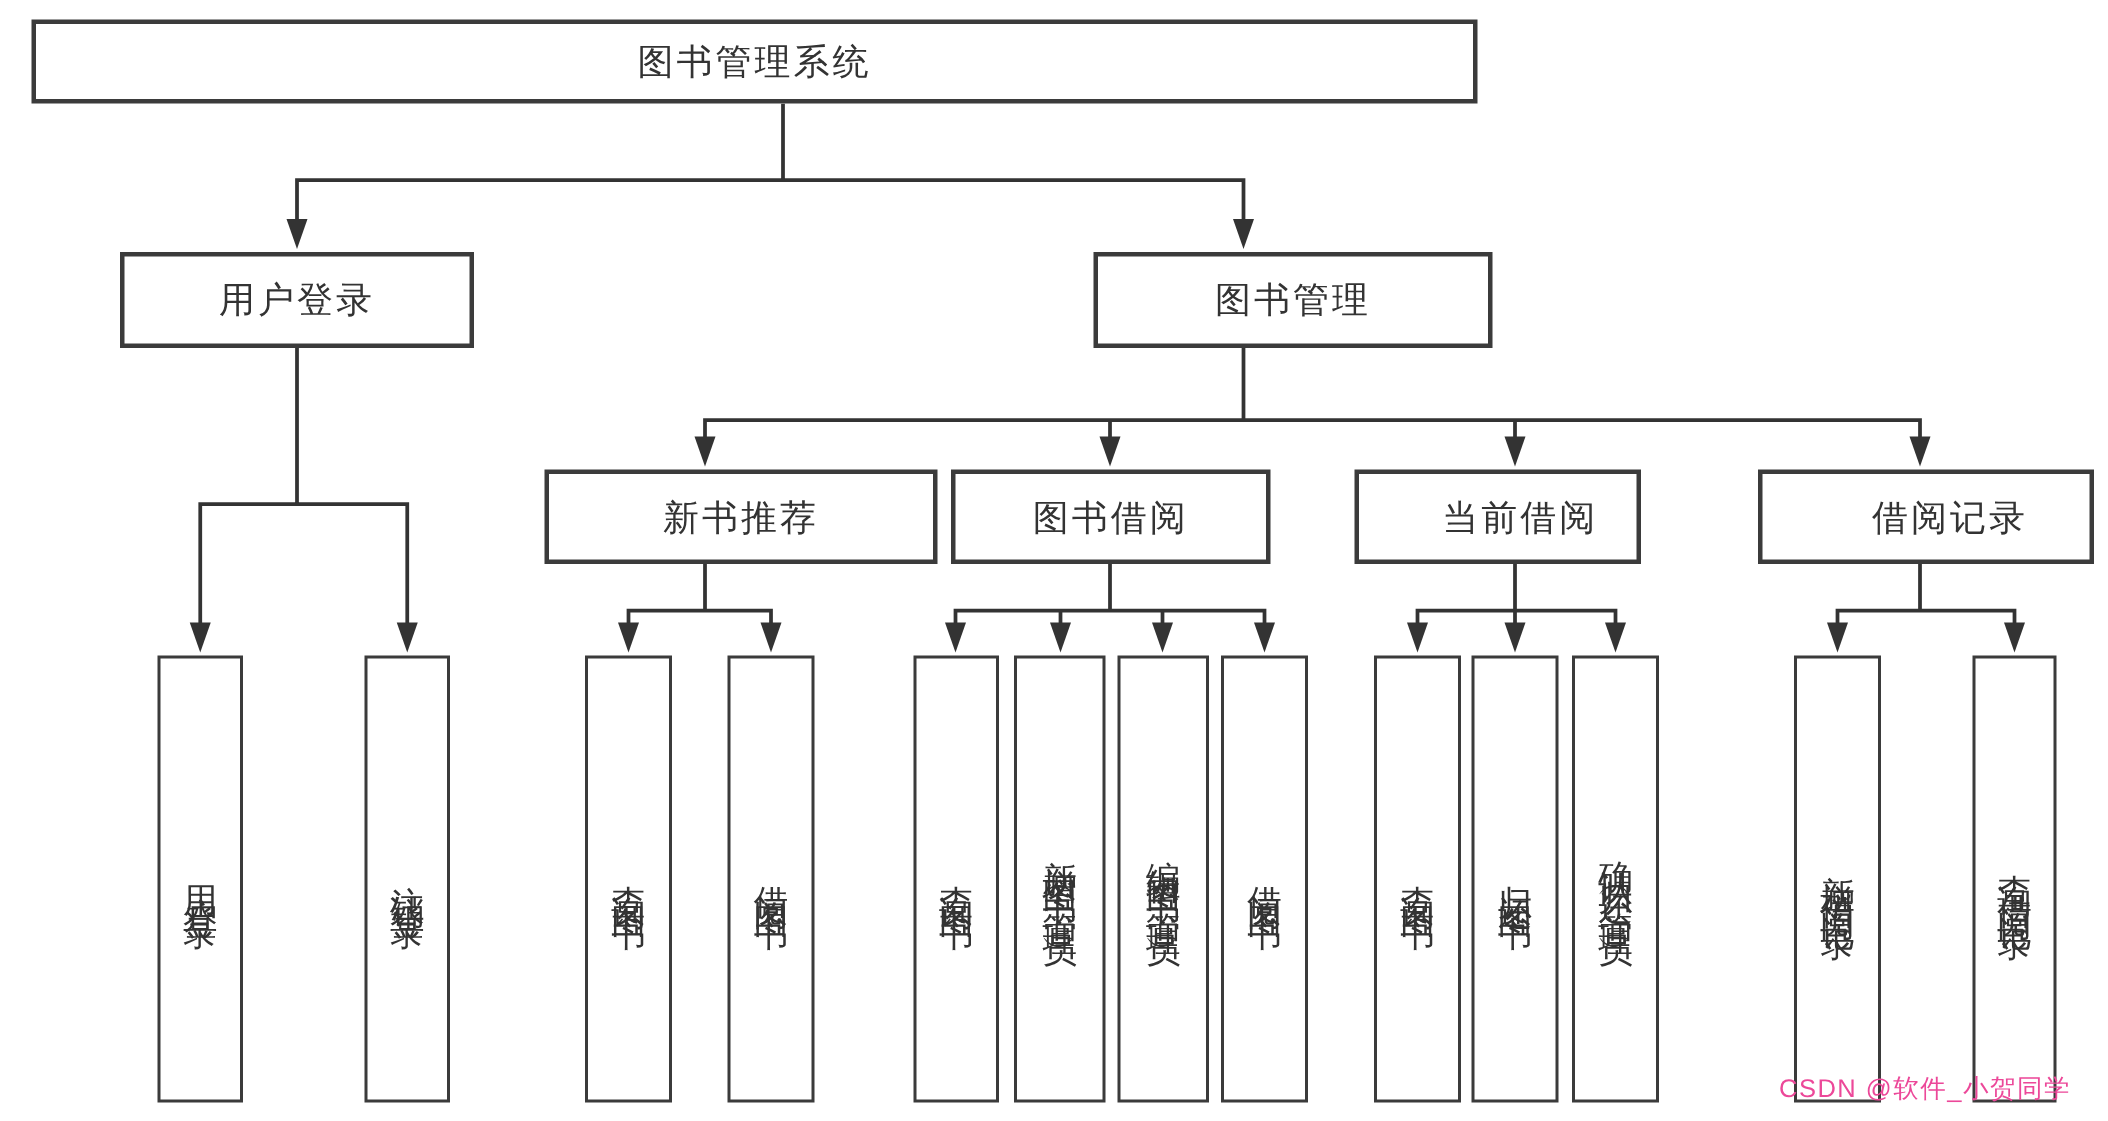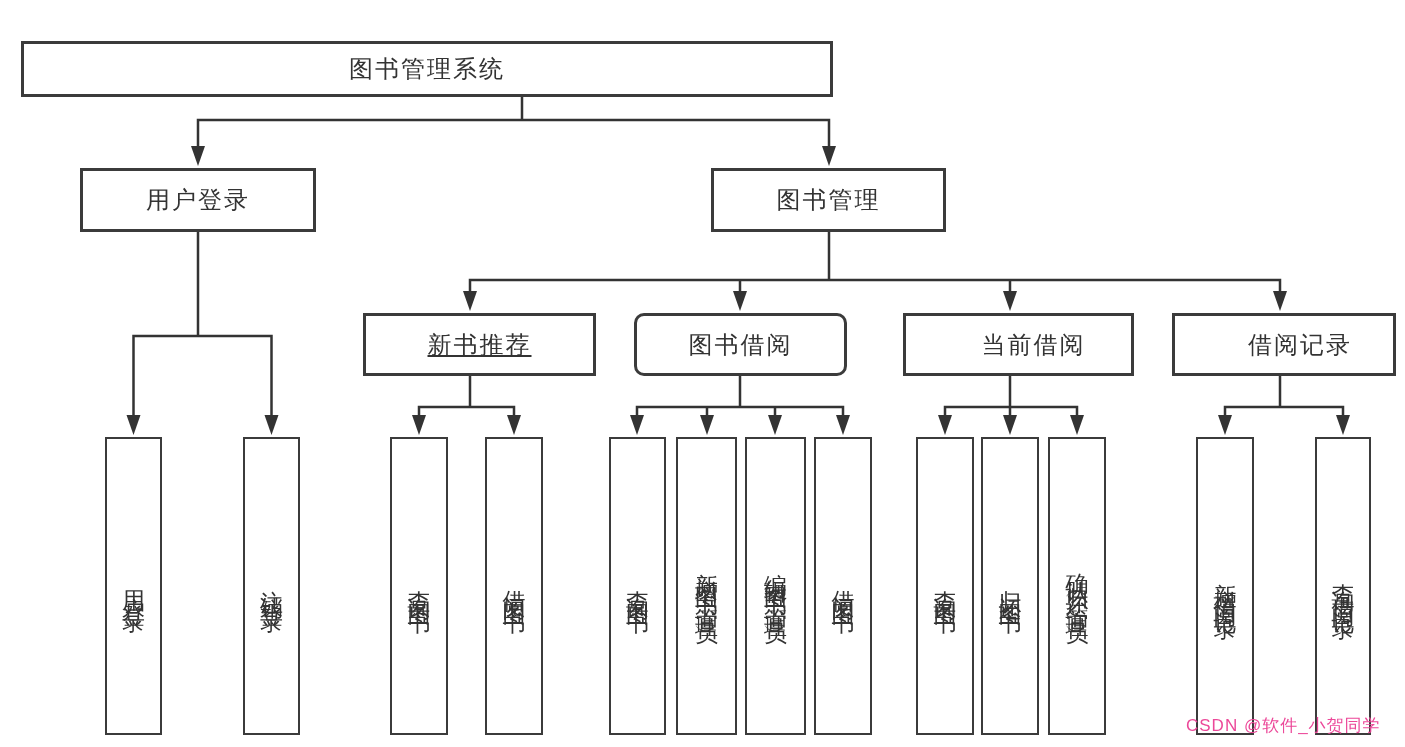--- a/index.html
+++ b/index.html
@@ -42,27 +42,27 @@
     font-size: 23px;
     color: #333333;
   }
   .leaf .vtext {
     writing-mode: vertical-rl;
     text-orientation: mixed;
     letter-spacing: 7px;
     line-height: 1;
   }
   
-  .n-root   { left: 21px;   top: 13px;  width: 812px; height: 56px; margin-top: 28px; }
+  .n-root   { left: 21px;   top: 13px;  width: 964px; height: 56px; }
   .n-login  { left: 80px;   top: 168px; width: 236px;  height: 64px; }
-  .n-mgmt   { left: 711px;  top: 168px; width: 235px;  height: 64px; text-align: right; }
+  .n-mgmt   { left: 729px;  top: 168px; width: 266px;  height: 64px; text-align: right; }
   
-  .n-rec    { left: 363px;  top: 313px; width: 233px;  height: 63px; text-decoration: underline; }
-  .n-borrow { left: 634px;  top: 313px; width: 213px;  height: 63px; border-radius: 10px; }
-  .n-cur    { left: 903px;  top: 313px; width: 231px;  height: 63px; padding-left: 30px; }
+  .n-rec    { left: 363px;  top: 313px; width: 262px;  height: 63px; }
+  .n-borrow { left: 634px;  top: 313px; width: 213px;  height: 63px; }
+  .n-cur    { left: 903px;  top: 313px; width: 191px;  height: 63px; padding-left: 30px; }
   .n-record { left: 1172px; top: 313px; width: 224px;  height: 63px; padding-left: 32px; }
   
   .lf1  { left: 105px;  width: 57px; }
   .lf2  { left: 243px;  width: 57px; }
   .lf3  { left: 390px;  width: 58px; }
   .lf4  { left: 485px;  width: 58px; }
   .lf5  { left: 609px;  width: 57px; }
   .lf6  { left: 676px;  width: 61px; }
   .lf7  { left: 745px;  width: 61px; }
   .lf8  { left: 814px;  width: 58px; }

